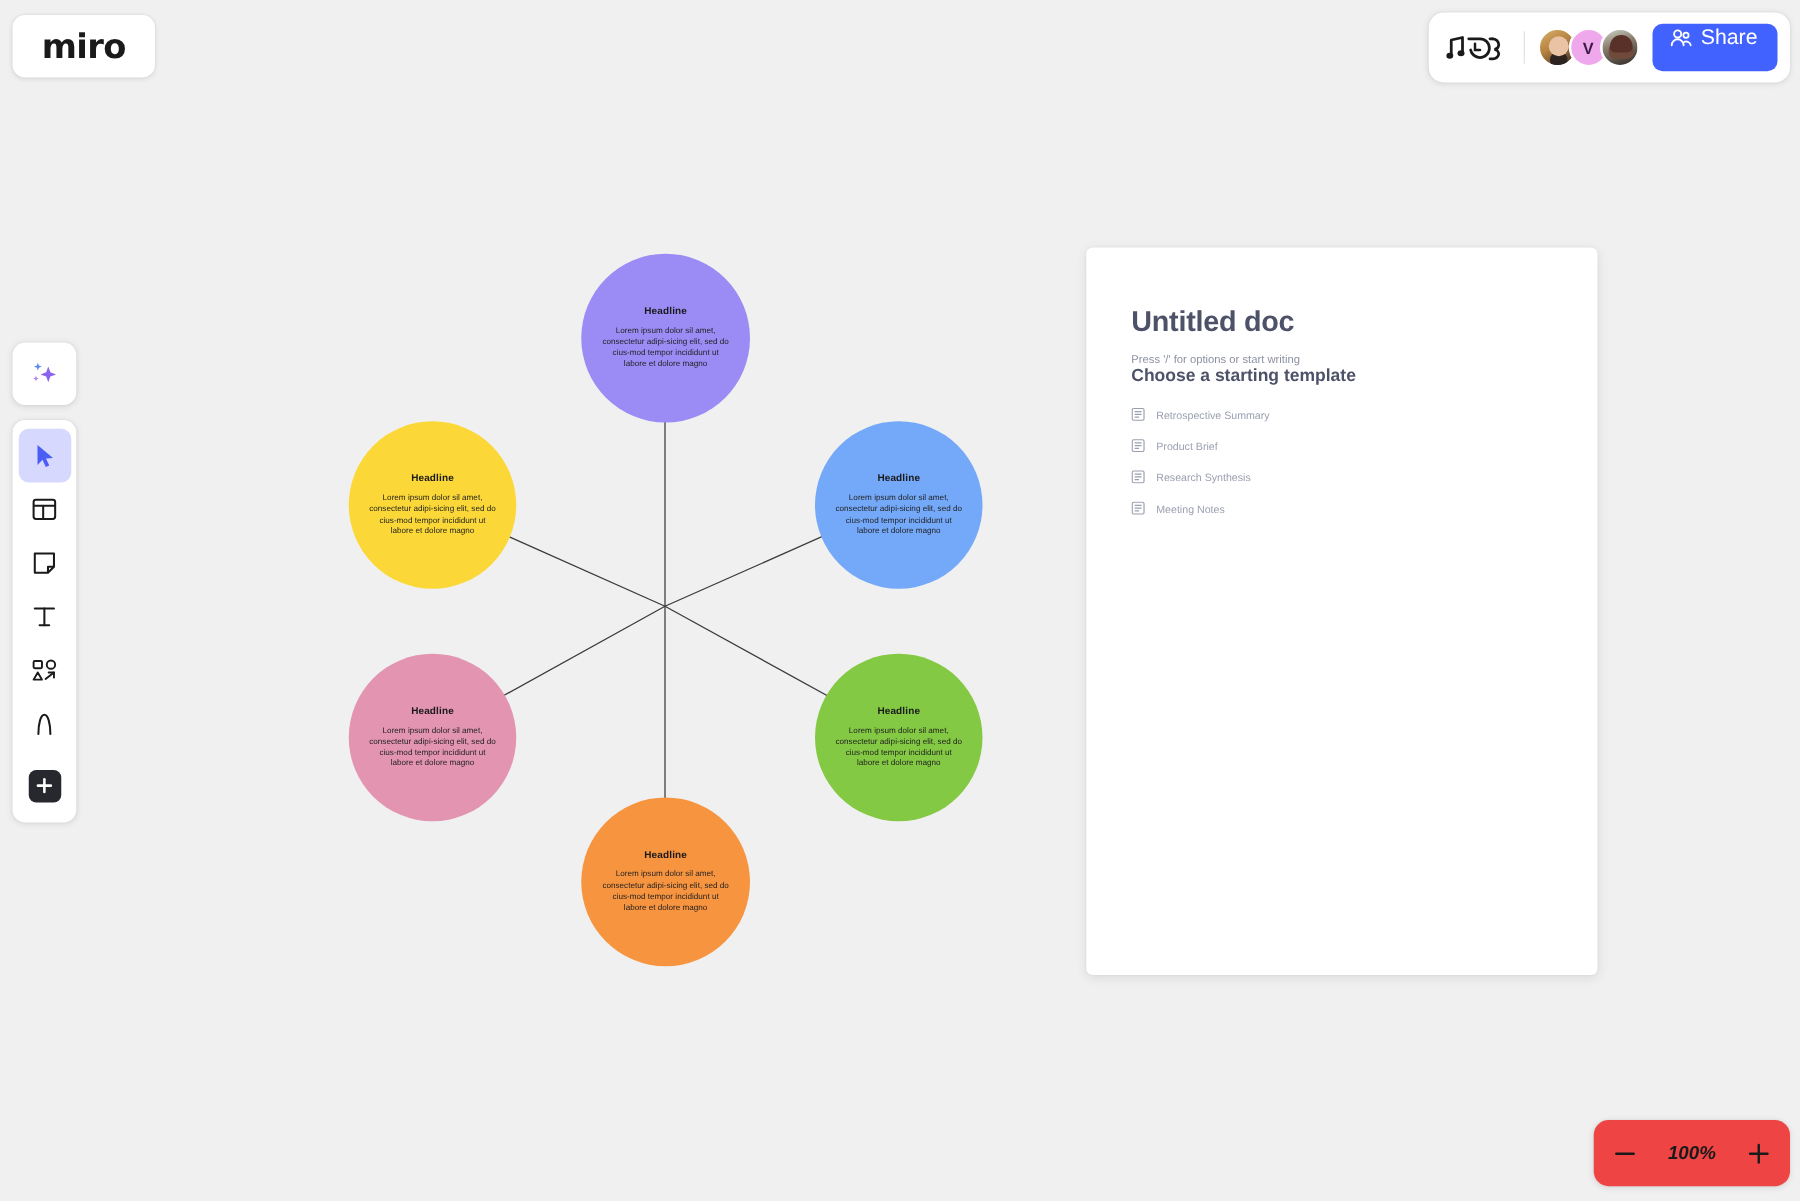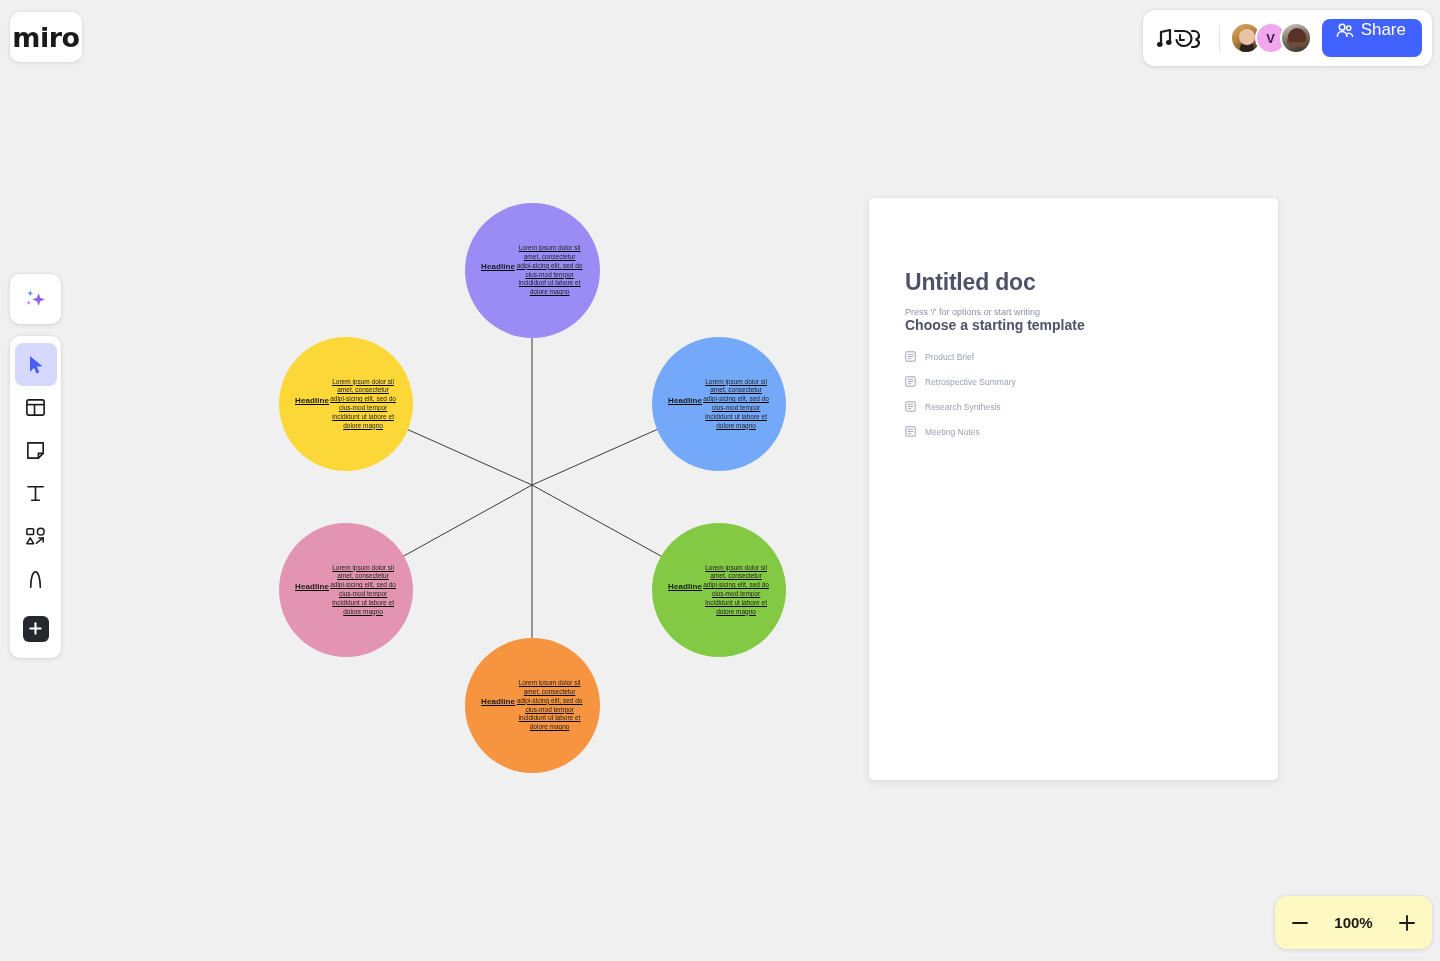--- a/index.html
+++ b/index.html
@@ -11,21 +11,21 @@
   }
   #canvas {
     position: relative;
     width: 1440px; height: 961px;
     background: #f0f0f0;
   }
 
   
   .logo-card {
     position: absolute; left: 10px; top: 12px;
-    width: 72px; height: 50px;
+    width: 114px; height: 50px;
     background: #fff; border-radius: 10px;
     box-shadow: 0 1px 4px rgba(0,0,0,.10), 0 0 0 1px rgba(0,0,0,.02);
     display: flex; align-items: center; justify-content: center;
   }
   .logo-text {
     font-family: "DejaVu Sans", sans-serif;
     font-size: 27px; font-weight: 700; letter-spacing: -0.5px;
     color: #1a1a1a;
   }
 
@@ -100,24 +100,23 @@
     width: 26px; height: 26px; border-radius: 6px;
     background: #26282e;
     display: flex; align-items: center; justify-content: center;
   }
 
   
   .diagram { position: absolute; left: 255px; top: 190px; width: 560px; height: 600px; }
   .diagram svg.links { position: absolute; left: 0; top: 0; width: 560px; height: 600px; }
   .node {
     position: absolute; border-radius: 50%;
-    display: flex; align-items: center;
+    display: flex; flex-direction: column; align-items: center;
     justify-content: center; text-align: center;
     padding: 0 16px;
-    text-decoration: underline;
   }
   .node .hl {
     font-size: 8px; font-weight: 700; color: #1a1a1a;
     margin-bottom: 8px; letter-spacing: .1px;
   }
   .node .body {
     font-size: 6.5px; line-height: 1.35; color: #1f1f1f;
     max-width: 112px;
   }
   .hub {
@@ -131,42 +130,41 @@
   .doc {
     position: absolute; left: 869px; top: 198px;
     width: 409px; height: 582px;
     background: #fff; border-radius: 5px;
     box-shadow: 0 2px 9px rgba(0,0,0,.09), 0 0 0 1px rgba(0,0,0,.02);
     padding: 46px 36px 0 36px;
   }
   .doc-title {
     font-size: 23px; font-weight: 700; color: #4e5269;
     letter-spacing: -0.2px;
-    margin-top: 25px;
   }
   .doc-sub {
     margin-top: 11px; font-size: 9px; color: #8d91a3;
   }
   .doc-choose {
     margin-top: 0; font-size: 14px; font-weight: 700; color: #4e5269;
   }
   .tmpl-list { margin-top: 11px; }
   .tmpl {
     display: flex; align-items: center; gap: 9px;
     height: 25px; cursor: pointer;
   }
   .tmpl span.lbl { font-size: 8.5px; color: #9b9fb0; }
 
   
   .zoomctl {
     position: absolute; right: 8px; bottom: 12px;
     width: 157px; height: 53px;
-    background: #fef9c3; border-radius: 12px;
+    background: #ef4444; border-radius: 12px;
     box-shadow: 0 1px 5px rgba(0,0,0,.10), 0 0 0 1px rgba(0,0,0,.02);
-    display: flex; align-items: center; justify-content: space-around;
+    display: flex; align-items: center; justify-content: space-around; font-style: italic;
   }
   .zbtn {
     width: 34px; height: 34px; border: none; background: none;
     cursor: pointer; display: flex; align-items: center; justify-content: center;
   }
   .zval { font-size: 15px; font-weight: 700; color: #1a1a1a; }
 </style>
 </head>
 <body>
 
@@ -309,30 +307,30 @@
     <div class="doc-sub">Press '/' for options or start writing</div>
     <div class="doc-choose">Choose a starting template</div>
     <div class="tmpl-list">
       <div class="tmpl">
         <svg width="11" height="11" viewBox="0 0 14 14">
           <rect x="1" y="1" width="12" height="12" rx="1.5" fill="none" stroke="#9b9fb0" stroke-width="1.2"></rect>
           <line x1="3.5" y1="4.2" x2="10.5" y2="4.2" stroke="#9b9fb0" stroke-width="1.1"></line>
           <line x1="3.5" y1="7" x2="10.5" y2="7" stroke="#9b9fb0" stroke-width="1.1"></line>
           <line x1="3.5" y1="9.8" x2="8" y2="9.8" stroke="#9b9fb0" stroke-width="1.1"></line>
         </svg>
-        <span class="lbl">Product Brief</span>
+        <span class="lbl">Retrospective Summary</span>
       </div>
       <div class="tmpl">
         <svg width="11" height="11" viewBox="0 0 14 14">
           <rect x="1" y="1" width="12" height="12" rx="1.5" fill="none" stroke="#9b9fb0" stroke-width="1.2"></rect>
           <line x1="3.5" y1="4.2" x2="10.5" y2="4.2" stroke="#9b9fb0" stroke-width="1.1"></line>
           <line x1="3.5" y1="7" x2="10.5" y2="7" stroke="#9b9fb0" stroke-width="1.1"></line>
           <line x1="3.5" y1="9.8" x2="8" y2="9.8" stroke="#9b9fb0" stroke-width="1.1"></line>
         </svg>
-        <span class="lbl">Retrospective Summary</span>
+        <span class="lbl">Product Brief</span>
       </div>
       <div class="tmpl">
         <svg width="11" height="11" viewBox="0 0 14 14">
           <rect x="1" y="1" width="12" height="12" rx="1.5" fill="none" stroke="#9b9fb0" stroke-width="1.2"></rect>
           <line x1="3.5" y1="4.2" x2="10.5" y2="4.2" stroke="#9b9fb0" stroke-width="1.1"></line>
           <line x1="3.5" y1="7" x2="10.5" y2="7" stroke="#9b9fb0" stroke-width="1.1"></line>
           <line x1="3.5" y1="9.8" x2="8" y2="9.8" stroke="#9b9fb0" stroke-width="1.1"></line>
         </svg>
         <span class="lbl">Research Synthesis</span>
       </div>

